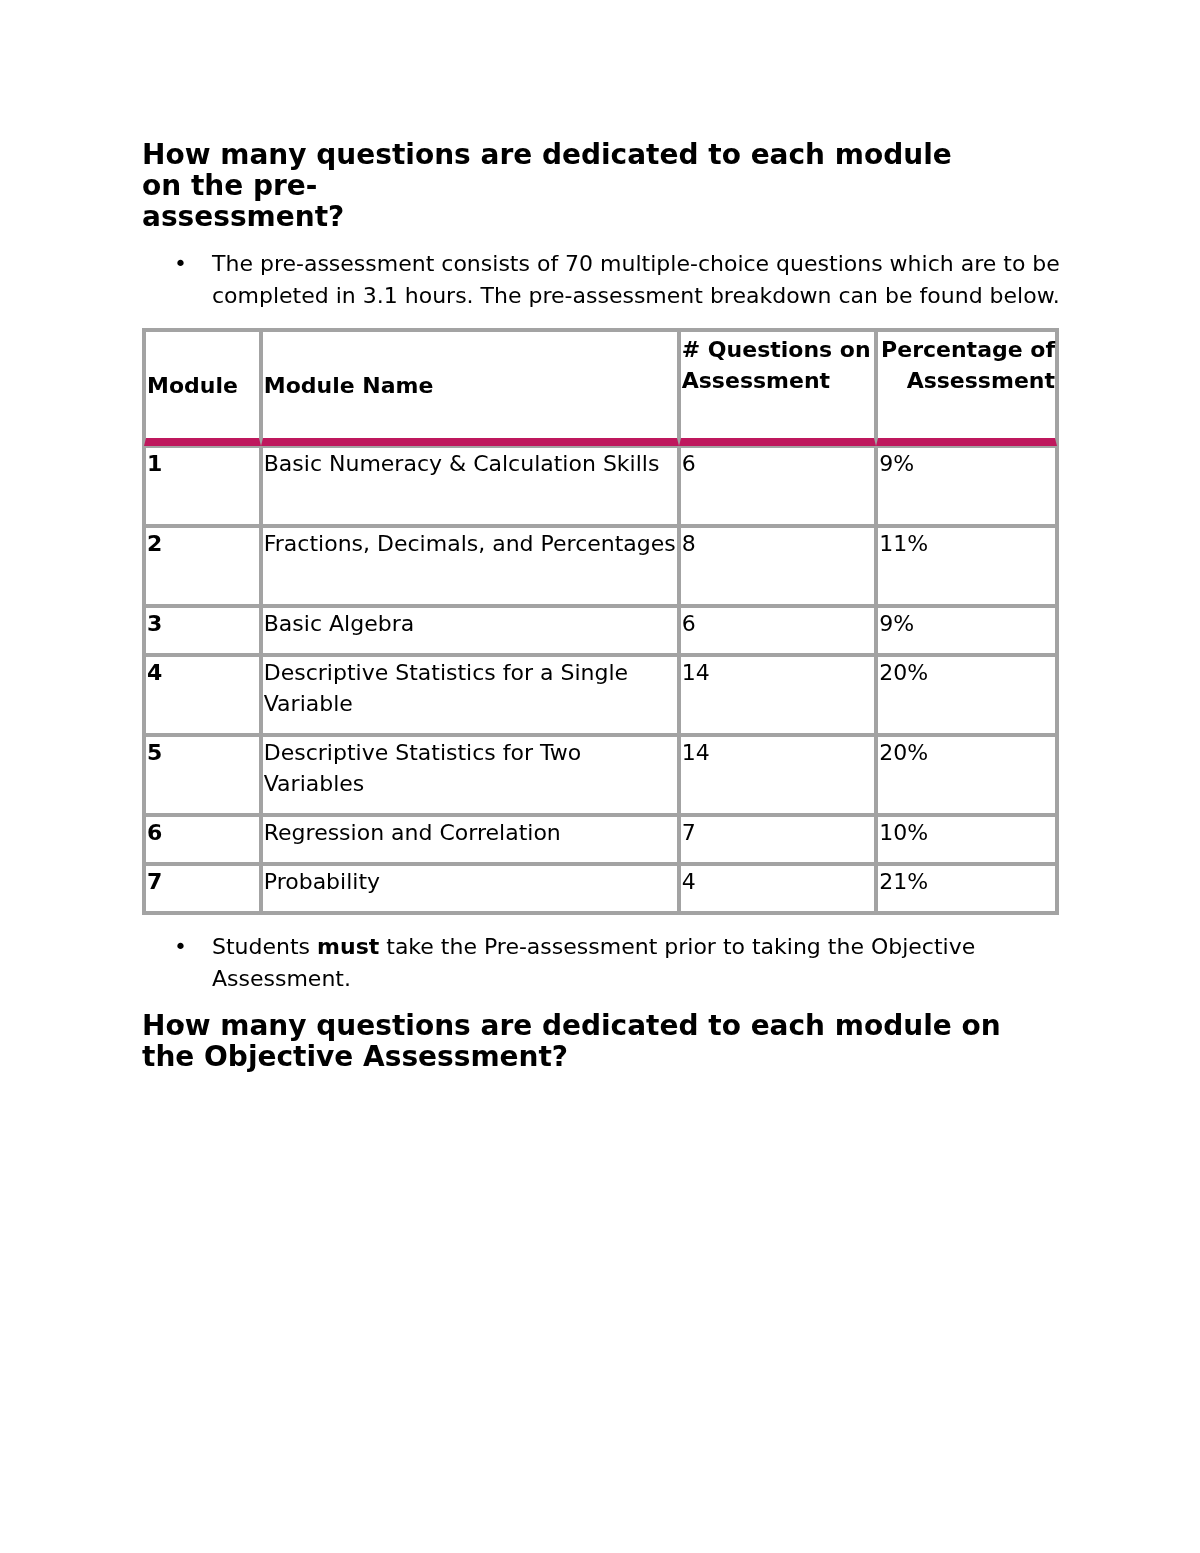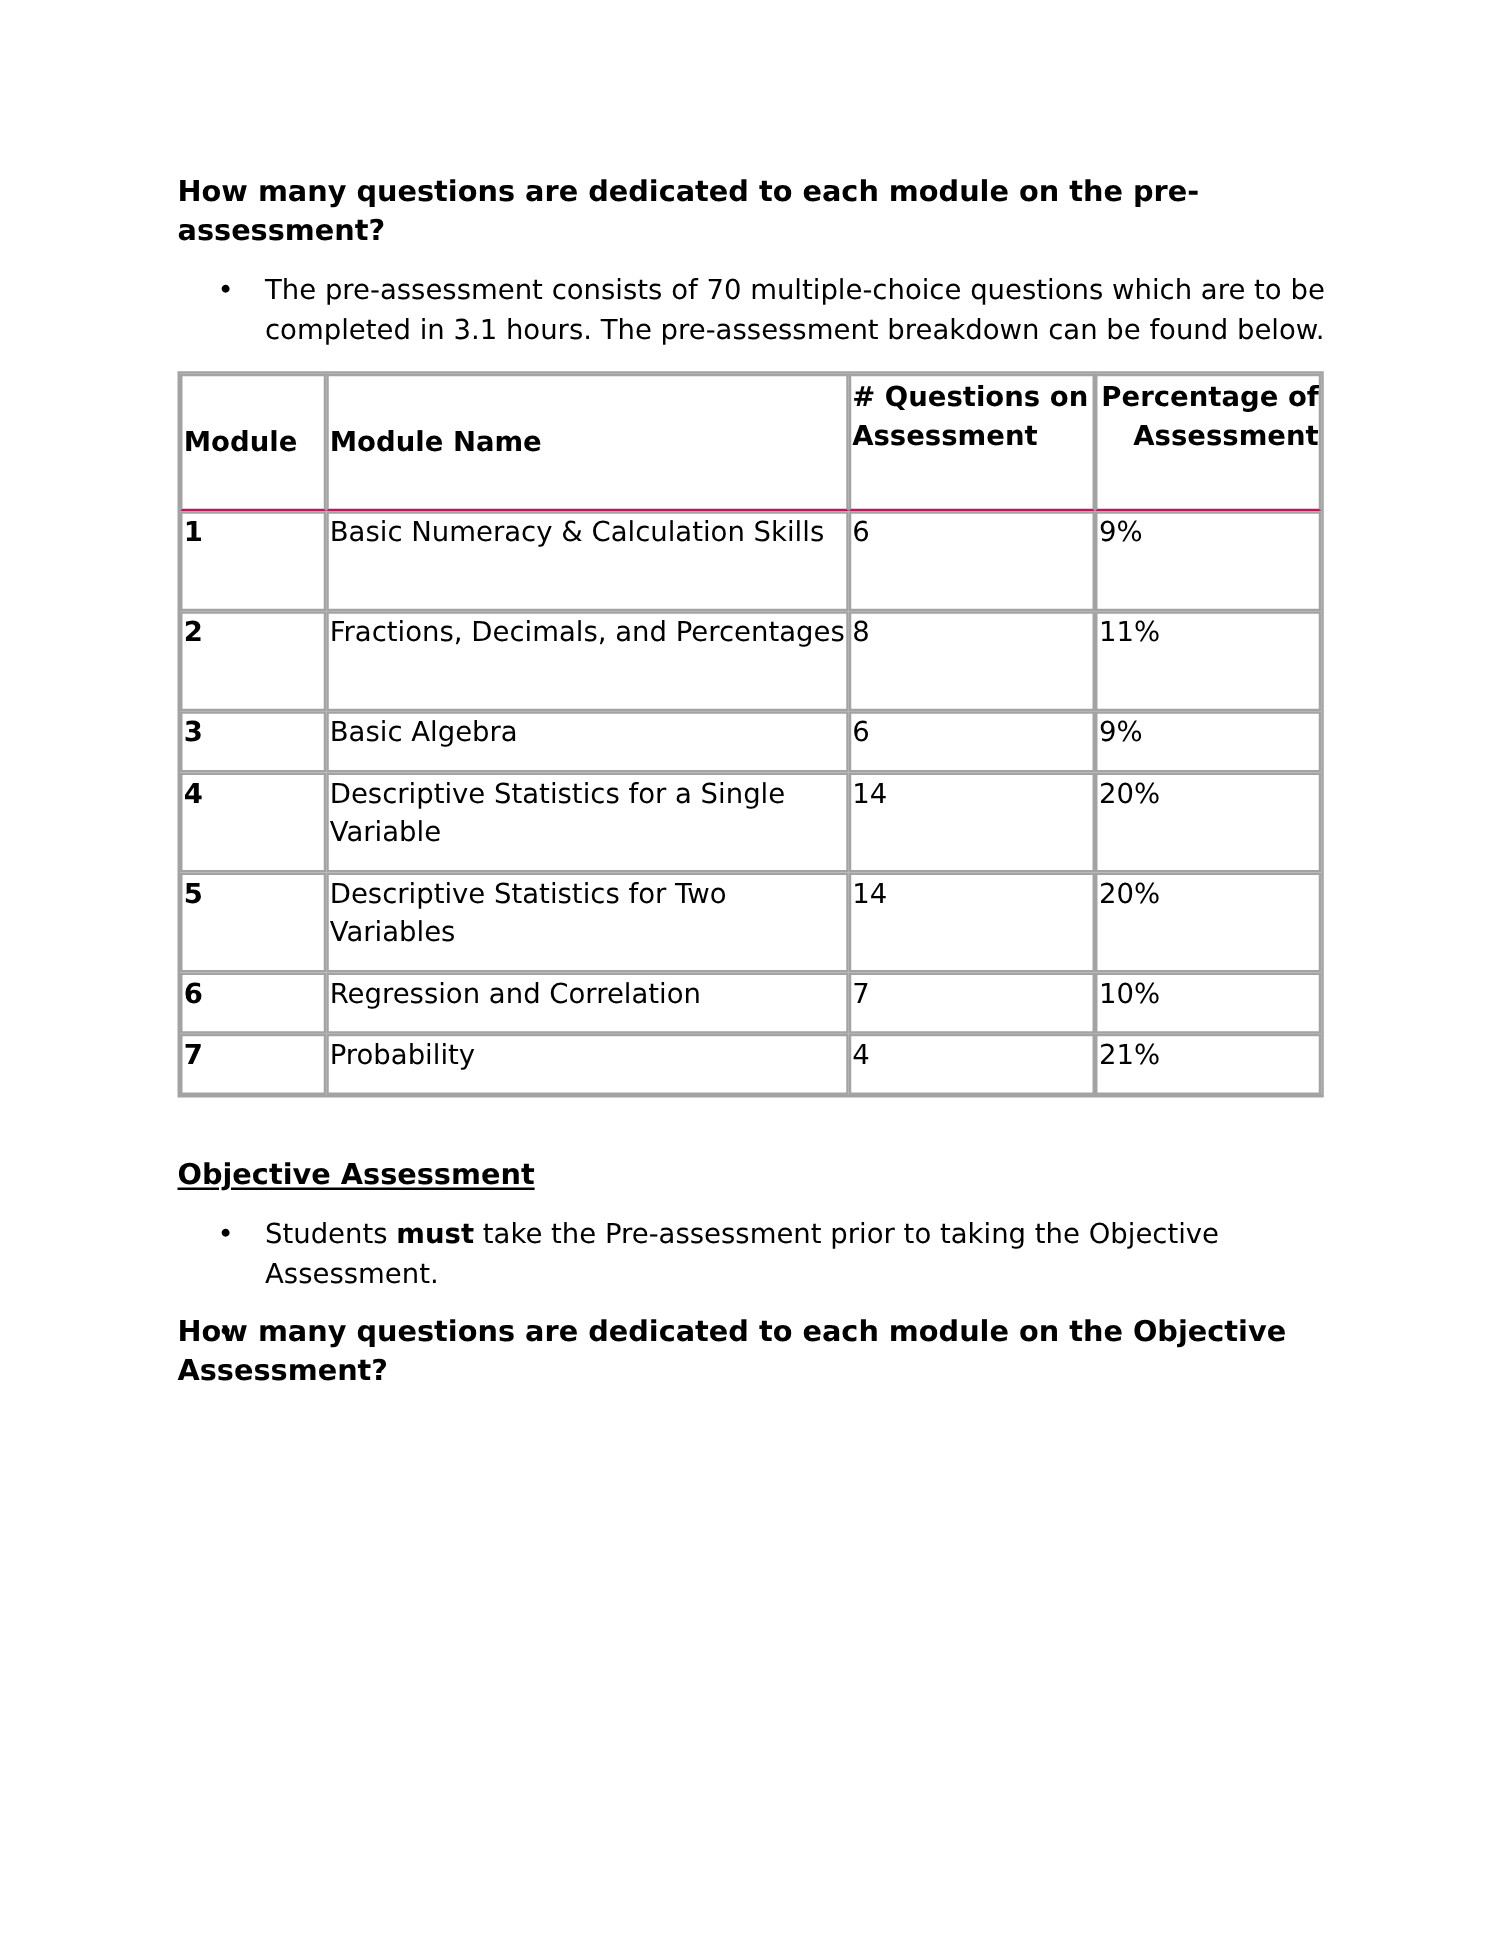--- a/index.html
+++ b/index.html
@@ -1,25 +1,25 @@
 <!DOCTYPE html>
 <html><head>
   <meta charset="utf-8">
   <style>
     html, body { margin: 0; padding: 0; background: #ffffff; }
     body { width: 1200px; height: 1553px; position: relative; font-family: "DejaVu Sans", sans-serif; color: #000; }
     .page { position: absolute; left: 142px; top: 139px; width: 920px; }
-    .h { font-weight: bold; font-size: 23px; line-height: 31px; margin: 0; }
+    .h { font-weight: bold; font-size: 28px; line-height: 31px; margin: 0; }
     .u { text-decoration: underline; text-decoration-thickness: 2px; text-underline-offset: 3px; }
     ul { list-style: none; margin: 0; padding: 0; }
     li { position: relative; padding-left: 70px; font-size: 22px; line-height: 31.5px; }
     li .bullet { position: absolute; left: 32px; top: 0; font-size: 22px; }
     table { border-collapse: separate; border-spacing: 0; width: 917px; border: 2px solid #a3a3a3; font-size: 22px; line-height: 31px; }
     td, th { border: 2px solid #a3a3a3; vertical-align: top; text-align: left; padding: 0 0 0 1px; }
-    th { font-weight: bold; height: 104px; vertical-align: middle; border-bottom: 2px solid #be185d; }
+    th { font-weight: bold; height: 104px; vertical-align: middle; border-bottom: 8px solid #be185d; }
     th.top { vertical-align: top; }
     td.num { font-weight: bold; }
     tr.r2 td { height: 76px; }
     tr.r1 td { height: 45px; }
   </style>
 </head>
 <body>
 
 <div class="page">
 
@@ -87,21 +87,20 @@
     </tr>
     <tr class="r1">
       <td class="num">7</td>
       <td>Probability</td>
       <td>4</td>
       <td>21%</td>
     </tr>
   </tbody>
     </table>
 
-  <p class="h u" style="margin-top:47px;">Objective Assessment</p>
 
 
   <ul style="margin-top:16px; width:915px;">
     <li>
       <span class="bullet">•</span>
       <span>Students </span><b>must</b><span> take the Pre-assessment prior to taking the Objective Assessment.</span>
     </li>
     <li style="margin-top:16px;">
       <span class="bullet">•</span>
     </li>

